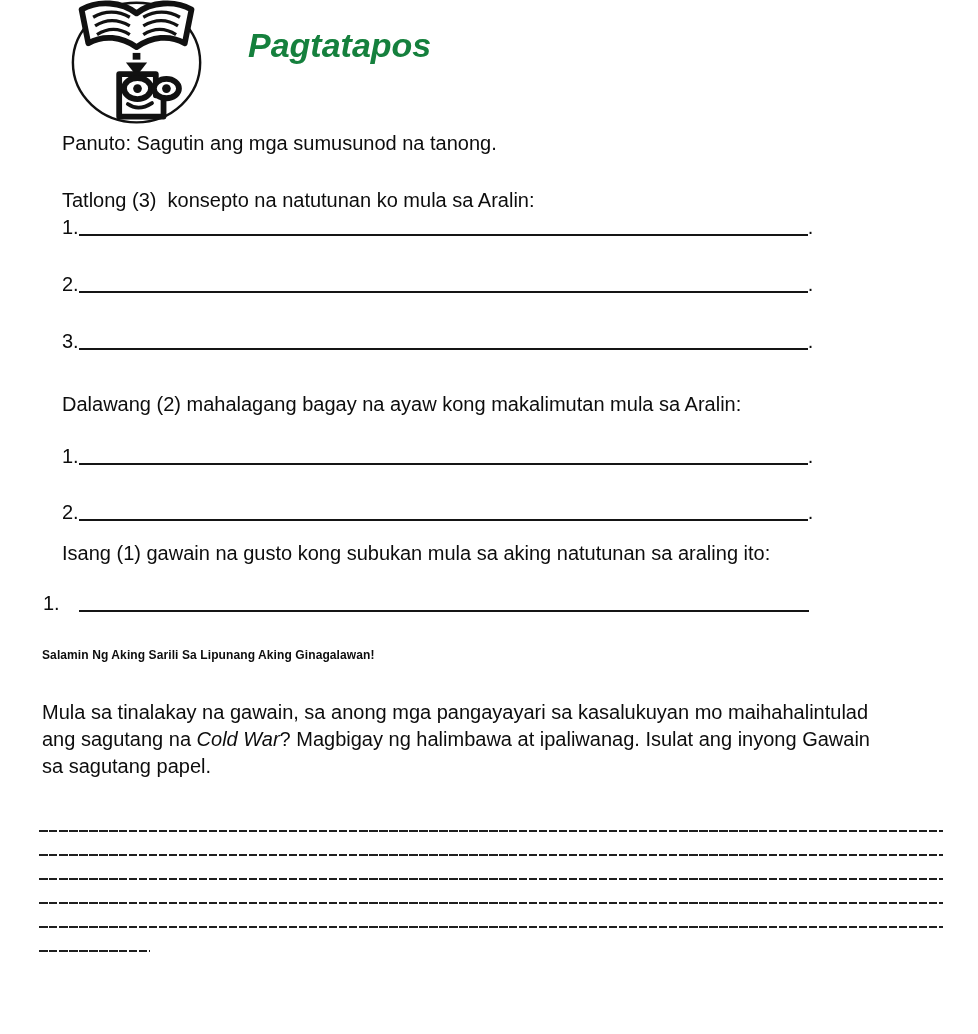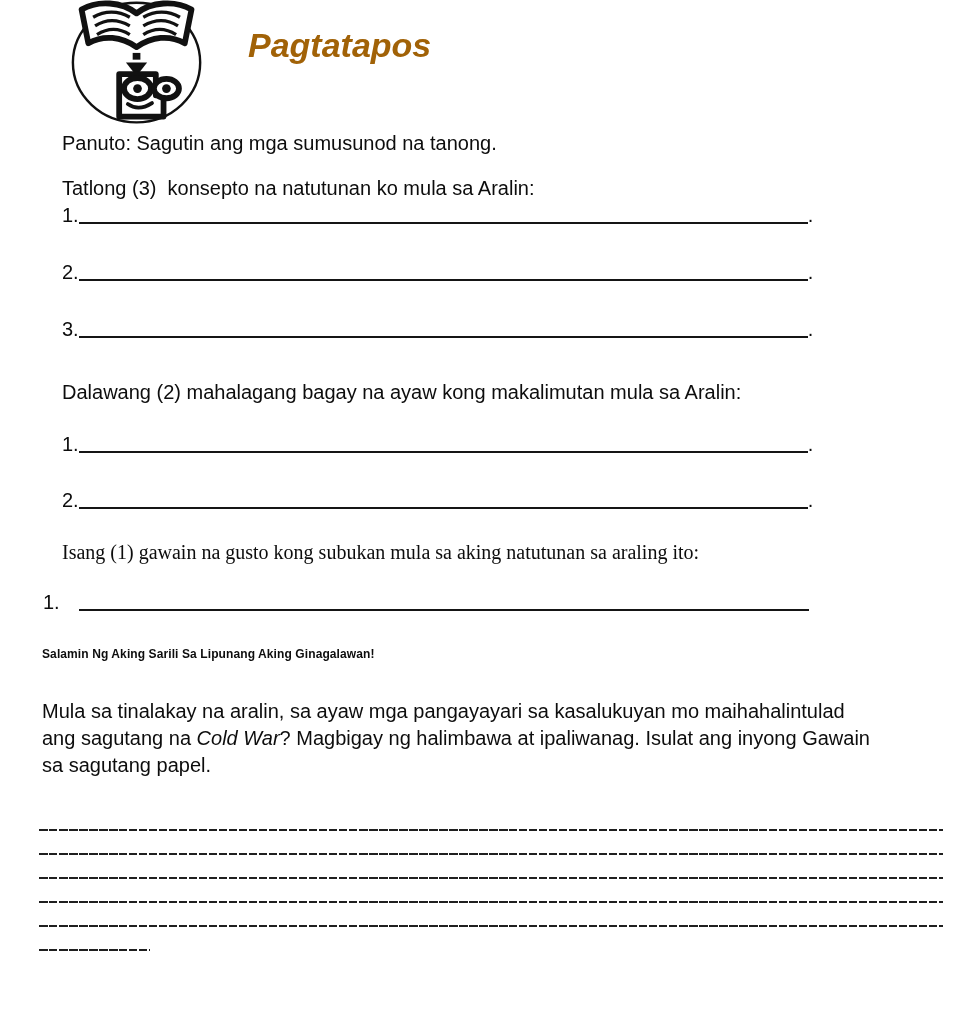--- a/index.html
+++ b/index.html
@@ -9,32 +9,32 @@
     font-family: "Liberation Sans", "DejaVu Sans", sans-serif;
     color: #0d0d0d;
     overflow: hidden;
     position: relative;
   }
   .header { position: relative; height: 130px; }
   .icon-wrap { position: absolute; left: 70px; top: -2px; width: 135px; height: 132px; }
   .page-title {
     position: absolute; left: 248px; top: 26px;
     font-size: 34px; font-weight: bold; font-style: italic;
-    color: #a16207;
+    color: #15803d;
   }
   .activity-title {
     margin: 41px 0 0 62px;
     font-size: 20px; line-height: 27px; font-weight: bold;
     white-space: pre-wrap;
   }
   .directions { margin: 0 0 0 62px; font-size: 20px; line-height: 27px; }
   .prompt { margin-left: 62px; font-size: 20px; line-height: 27px; white-space: pre-wrap; }
-  .prompt-three { margin-top: 18px; }
+  .prompt-three { margin-top: 30px; }
   .prompt-two   { margin-top: 36px; }
-  .prompt-one   { margin-top: 25px; font-family: Liberation Serif, serif; }
+  .prompt-one   { margin-top: 14px; }
   .blank-row {
     display: flex; margin-left: 62px; height: 27px;
     font-size: 20px; line-height: 27px;
   }
   .blank-row .rule {
     width: 729px; height: 0;
     border-bottom: 2px solid #151515;
     align-self: flex-end; margin-bottom: 5px;
   }
   .row-g1 { margin-top: 0; }
@@ -130,21 +130,21 @@
   <p class="prompt prompt-one">Isang (1) gawain na gusto kong subukan mula sa aking natutunan sa araling ito:</p>
 
   <div class="blank-row row-last">
     <span class="num">1.</span>
     <span class="rule"></span>
     <span class="dot"></span>
   </div>
 
   <h2 class="reflection-heading">Salamin Ng Aking Sarili Sa Lipunang Aking Ginagalawan!</h2>
 
-  <p class="reflection-para"><span>Mula sa tinalakay na aralin, sa ayaw mga pangayayari sa kasalukuyan mo maihahalintulad</span><br><span>ang sagutang na </span><em>Cold War</em><span>? Magbigay ng halimbawa at ipaliwanag. Isulat ang inyong Gawain</span><br><span>sa sagutang papel.</span></p>
+  <p class="reflection-para"><span>Mula sa tinalakay na gawain, sa anong mga pangayayari sa kasalukuyan mo maihahalintulad</span><br><span>ang sagutang na </span><em>Cold War</em><span>? Magbigay ng halimbawa at ipaliwanag. Isulat ang inyong Gawain</span><br><span>sa sagutang papel.</span></p>
 
   <div class="essay-lines">
     <div class="essay-line"></div>
     <div class="essay-line"></div>
     <div class="essay-line"></div>
     <div class="essay-line"></div>
     <div class="essay-line"></div>
     <div class="essay-line short"></div>
   </div>
 

